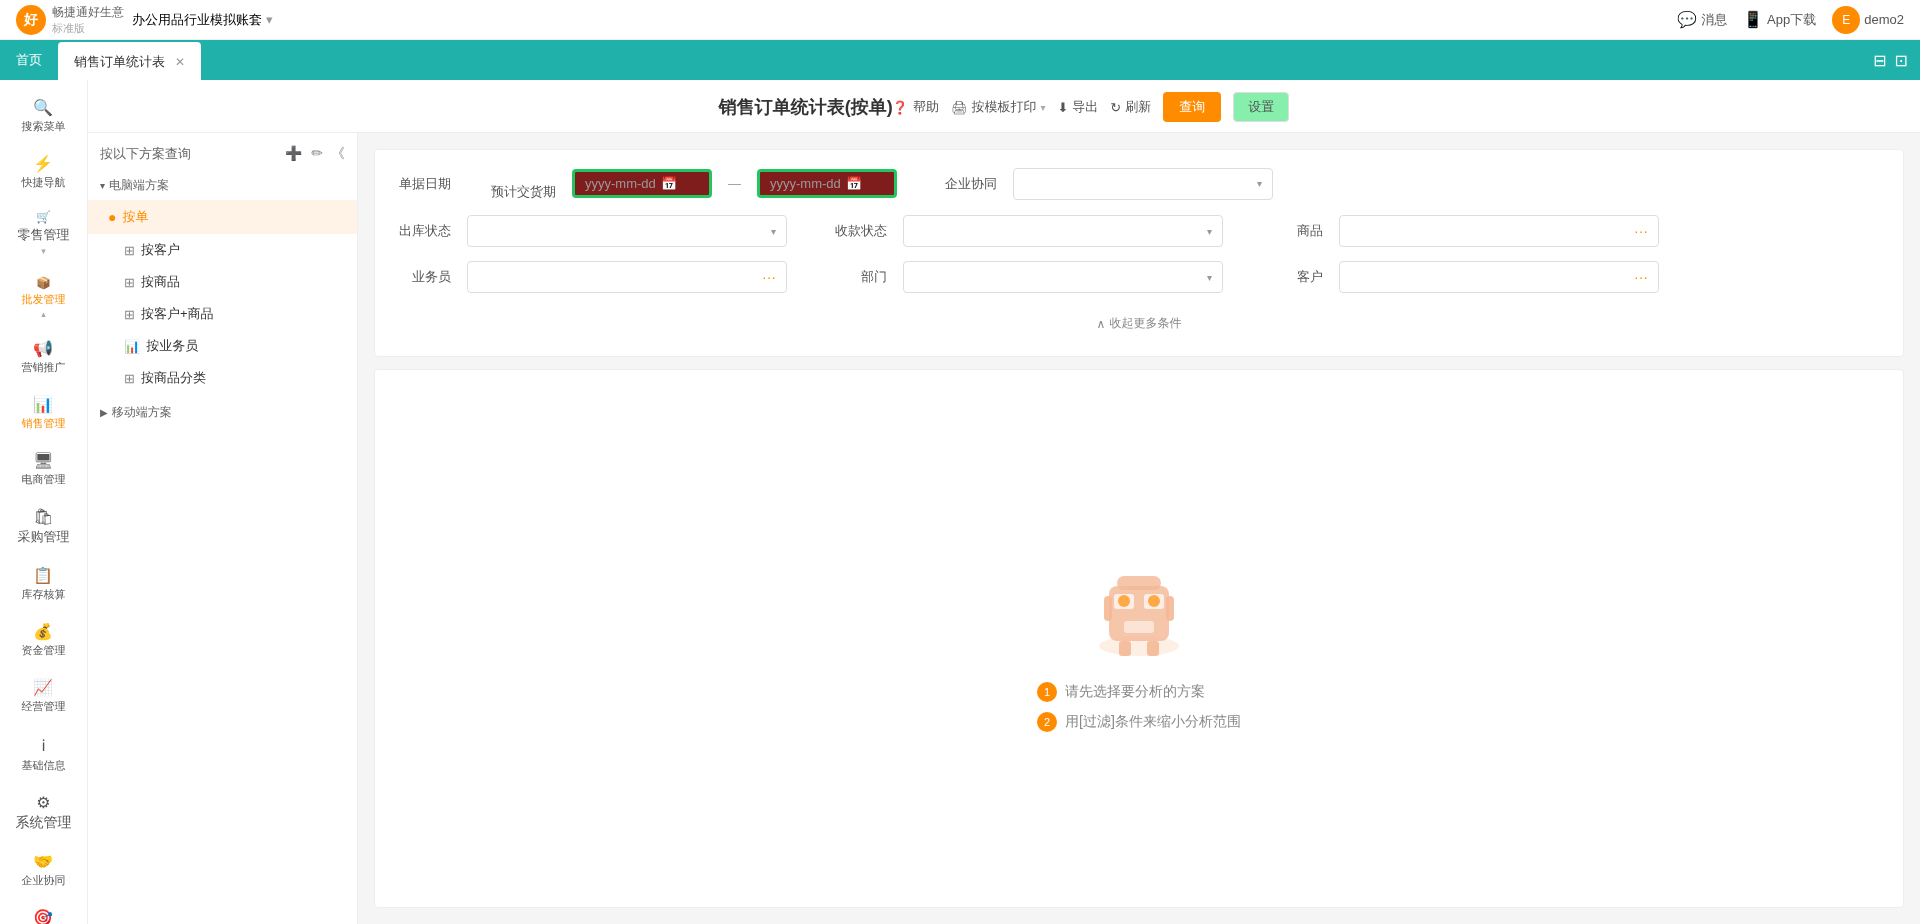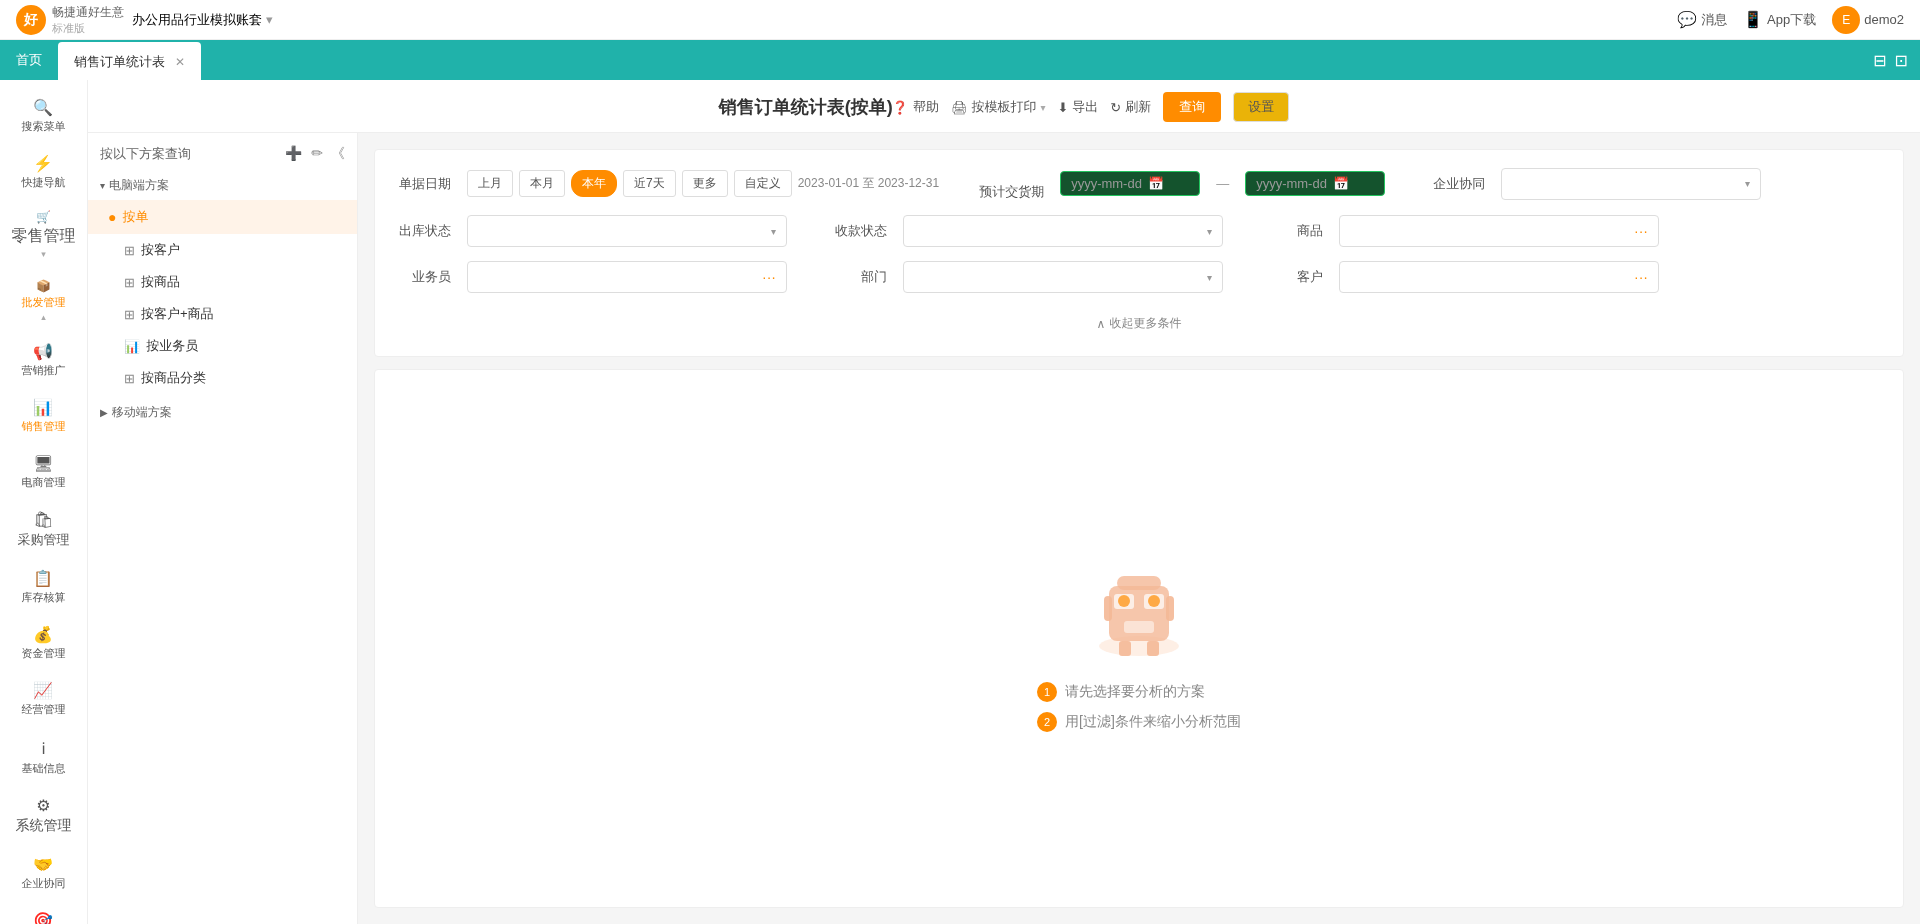--- a/index.html
+++ b/index.html
@@ -39,21 +39,21 @@
     
     .content-area { flex: 1; display: flex; flex-direction: column; overflow: hidden; background: #f5f5f5; }
 
     
     .page-header { background: #fff; padding: 12px 20px 0 20px; border-bottom: 1px solid #eee; display: flex; flex-direction: column; gap: 0; }
     .page-header-top { display: flex; align-items: center; justify-content: center; padding-bottom: 10px; }
     .page-title { font-size: 18px; font-weight: 600; color: #333; }
     .page-actions { display: flex; align-items: center; gap: 12px; }
     .action-btn { display: flex; align-items: center; gap: 4px; font-size: 13px; cursor: pointer; color: #555; }
     .action-btn.primary { background: #ff8c00; color: #fff; padding: 6px 16px; border-radius: 4px; border: none; cursor: pointer; font-size: 13px; }
-    .action-btn.secondary { background: #eab308; color: #555; padding: 5px 14px; border-radius: 4px; border: 1px solid #ddd; cursor: pointer; font-size: 13px; }
+    .action-btn.secondary { background: #86efac; color: #555; padding: 5px 14px; border-radius: 4px; border: 1px solid #ddd; cursor: pointer; font-size: 13px; }
 
     
     .two-pane { display: flex; flex: 1; overflow: hidden; }
 
     
     .left-panel { width: 270px; background: #fff; border-right: 1px solid #eee; padding: 12px 0; flex-shrink: 0; overflow-y: auto; }
     .left-panel-header { display: flex; align-items: center; justify-content: space-between; padding: 0 12px 8px 12px; color: #666; font-size: 13px; }
     .left-panel-title { font-weight: 500; }
     .left-panel-icons { display: flex; gap: 8px; }
     .left-panel-icon { cursor: pointer; color: #888; font-size: 14px; }
@@ -73,21 +73,21 @@
     .filter-row { display: flex; align-items: center; gap: 16px; margin-bottom: 14px; }
     .filter-row:last-child { margin-bottom: 0; }
     .filter-label { color: #555; font-size: 13px; flex-shrink: 0; min-width: 60px; text-align: right; }
     .filter-date-group { display: flex; align-items: center; gap: 6px; }
     .date-btn { padding: 4px 10px; border: 1px solid #ddd; border-radius: 3px; background: #fff; cursor: pointer; font-size: 12px; color: #555; }
     .date-btn.active { background: #ff8c00; color: #fff; border-color: #ff8c00; border-radius: 12px; }
     .date-range { font-size: 12px; color: #888; }
     .filter-select { flex: 1; height: 32px; border: 1px solid #ddd; border-radius: 4px; background: #fff; padding: 0 10px; font-size: 13px; color: #333; display: flex; align-items: center; justify-content: space-between; cursor: pointer; min-width: 120px; }
     .select-arrow { color: #999; font-size: 10px; }
     .filter-divider { color: #999; }
-    .date-picker-input { display: flex; align-items: center; gap: 6px; border: 1px solid #22c55e; border-radius: 4px; padding: 4px 10px; background: #14532d; min-width: 140px; cursor: pointer; }
+    .date-picker-input { display: flex; align-items: center; gap: 6px; border: 3px solid #22c55e; border-radius: 4px; padding: 4px 10px; background: #7f1d1d; min-width: 140px; cursor: pointer; }
     .date-picker-input span { color: #999; font-size: 13px; }
     .date-icon { color: #ff8c00; }
     .more-dots { color: #ff8c00; cursor: pointer; font-size: 14px; }
 
     
     .empty-state { flex: 1; display: flex; flex-direction: column; align-items: center; justify-content: center; background: #fff; border-radius: 4px; border: 1px solid #eee; gap: 16px; }
     .empty-tips { display: flex; flex-direction: column; gap: 10px; }
     .empty-tip { display: flex; align-items: center; gap: 8px; color: #888; font-size: 14px; }
     .tip-num { width: 20px; height: 20px; border-radius: 50%; background: #ff8c00; color: #fff; display: flex; align-items: center; justify-content: center; font-size: 11px; flex-shrink: 0; }
 
@@ -147,21 +147,21 @@
     <div class="sidebar-item">
       <span class="s-icon">🔍</span>
       <span style="font-size:11px;">搜索菜单</span>
     </div>
     <div class="sidebar-item">
       <span class="s-icon">⚡</span>
       <span style="font-size:11px;">快捷导航</span>
     </div>
     <div class="sidebar-group-item">
       <span class="s-icon">🛒</span>
-      <span style="font-size:16px;">零售管理</span>
+      <span style="font-size:13px;">零售管理</span>
       <span style="font-size:9px;color:#aaa;">▾</span>
     </div>
     <div class="sidebar-group-item expanded">
       <span class="s-icon">📦</span>
       <span style="font-size:11px;">批发管理</span>
       <span style="font-size:9px;color:#aaa;">▴</span>
     </div>
     <div class="sidebar-item">
       <span class="s-icon">📢</span>
       <span style="font-size:11px;">营销推广</span>
@@ -290,29 +290,20 @@
         </div>
       </div>
 
       <div class="right-panel">
 
         <div class="filter-area">
 
           <div class="filter-row">
 
             <span class="filter-label">单据日期</span>
-            <div class="filter-date-group">
-              <button class="date-btn">上月</button>
-              <button class="date-btn">本月</button>
-              <button class="date-btn active">本年</button>
-              <button class="date-btn">近7天</button>
-              <button class="date-btn">更多</button>
-              <button class="date-btn">自定义</button>
-              <span class="date-range">2023-01-01 至 2023-12-31</span>
-            </div>
 
             <span class="filter-label" style="margin-left:24px;margin-top:17px;">预计交货期</span>
             <div class="date-picker-input">
               <span>yyyy-mm-dd</span>
               <span class="date-icon">📅</span>
             </div>
             <span class="filter-divider">—</span>
             <div class="date-picker-input">
               <span>yyyy-mm-dd</span>
               <span class="date-icon">📅</span>

